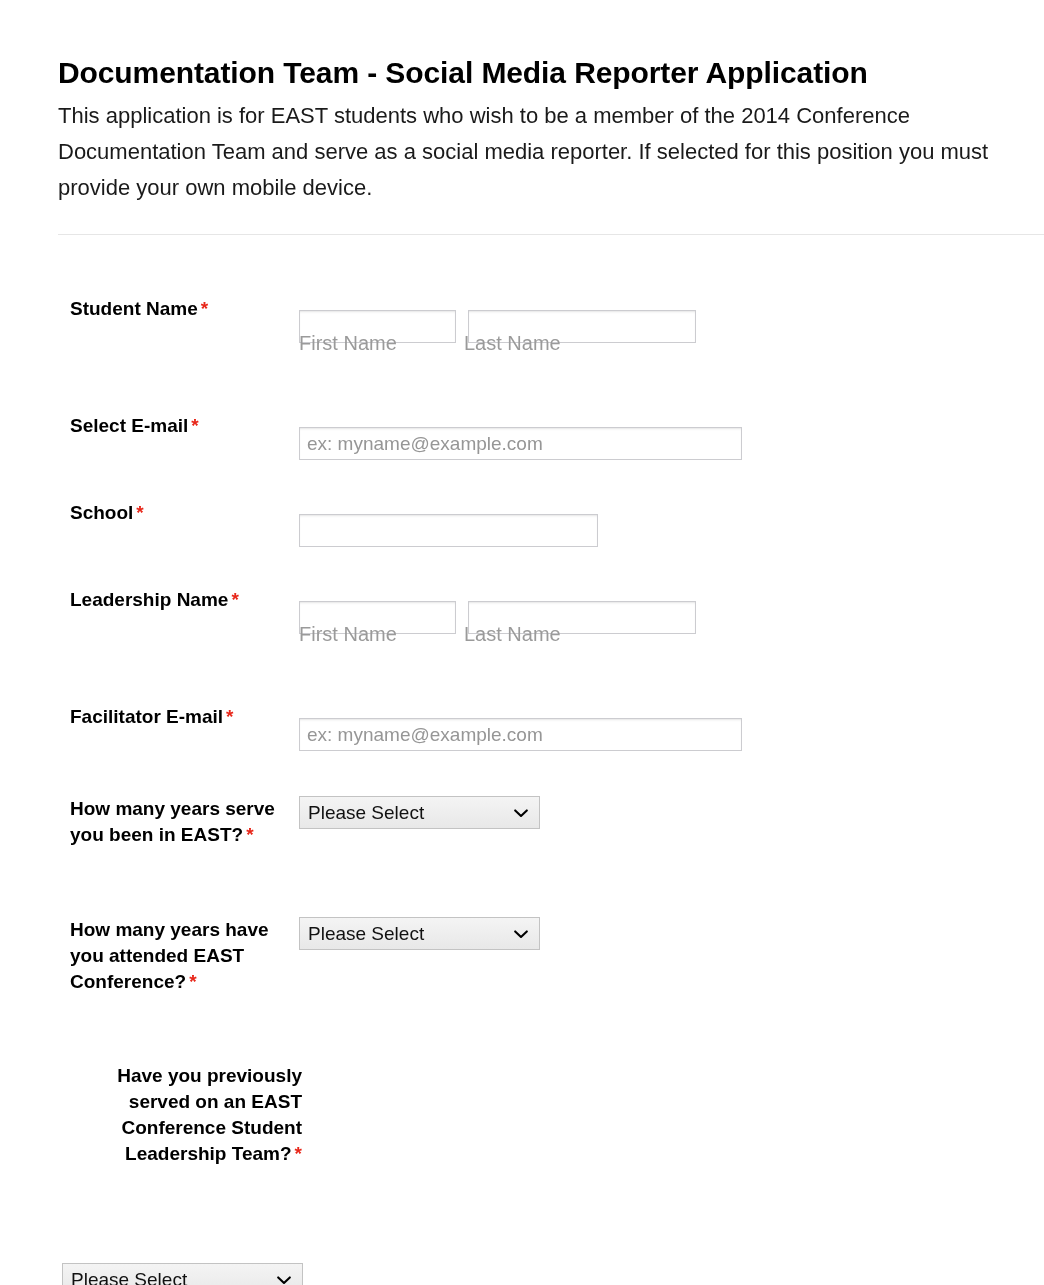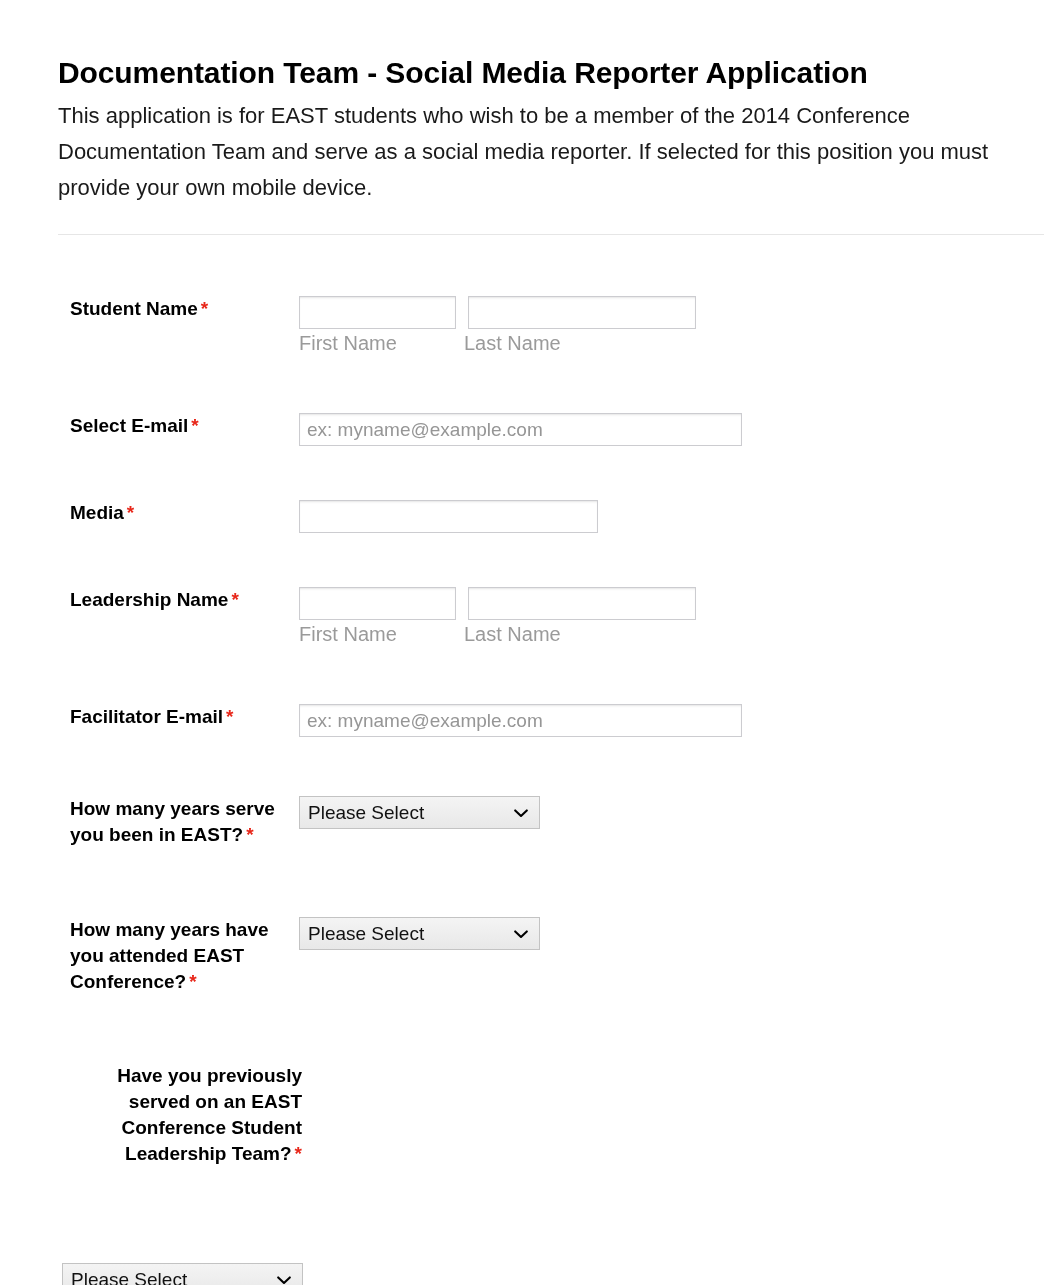--- a/index.html
+++ b/index.html
@@ -100,20 +100,21 @@
     border: 1px solid #ccccd0;
     background: #ffffff;
     box-shadow: inset 0 2px 3px -2px rgba(0,0,0,0.22);
     font-family: "Liberation Sans", sans-serif;
     font-size: 19px;
     color: #333333;
     padding: 2px 7px;
     outline: none;
     vertical-align: top;
     border-radius: 0;
+    margin-top: 14px;
   }
   .txt-input::placeholder {
     color: #969696;
     opacity: 1;
   }
   .input-first { width: 157px; }
   .input-last  { width: 228px; margin-left: 8px; }
   .input-email { width: 443px; }
   .input-school{ width: 299px; }
 
@@ -213,21 +214,21 @@
     <div class="field-label">
       <span>Select E-mail</span><span class="req-star">*</span>
     </div>
     <div class="field-control">
       <input class="txt-input input-email" type="text" value="" placeholder="ex: myname@example.com" style="">
     </div>
   </div>
 
   <div class="field-row" id="row-school">
     <div class="field-label">
-      <span>Media</span><span class="req-star">*</span>
+      <span>School</span><span class="req-star">*</span>
     </div>
     <div class="field-control">
       <input class="txt-input input-school" type="text" value="" placeholder="" style="">
     </div>
   </div>
 
   <div class="field-row" id="row-facilitator-name">
     <div class="field-label">
       <span>Leadership Name</span><span class="req-star">*</span>
     </div>

